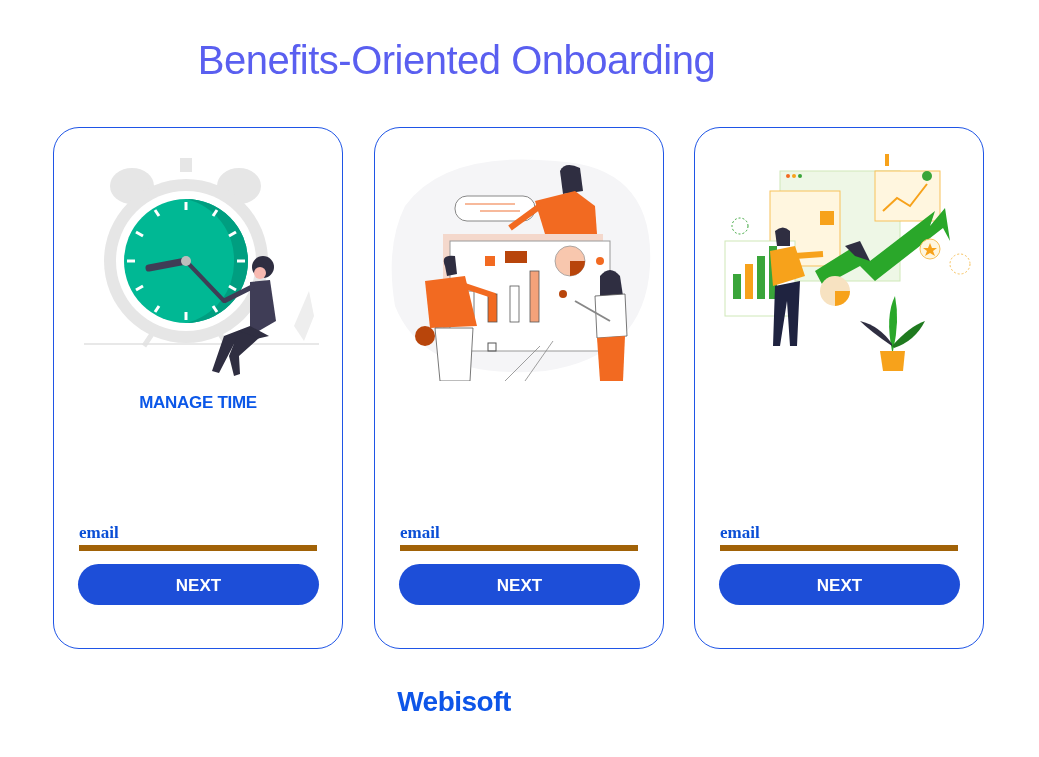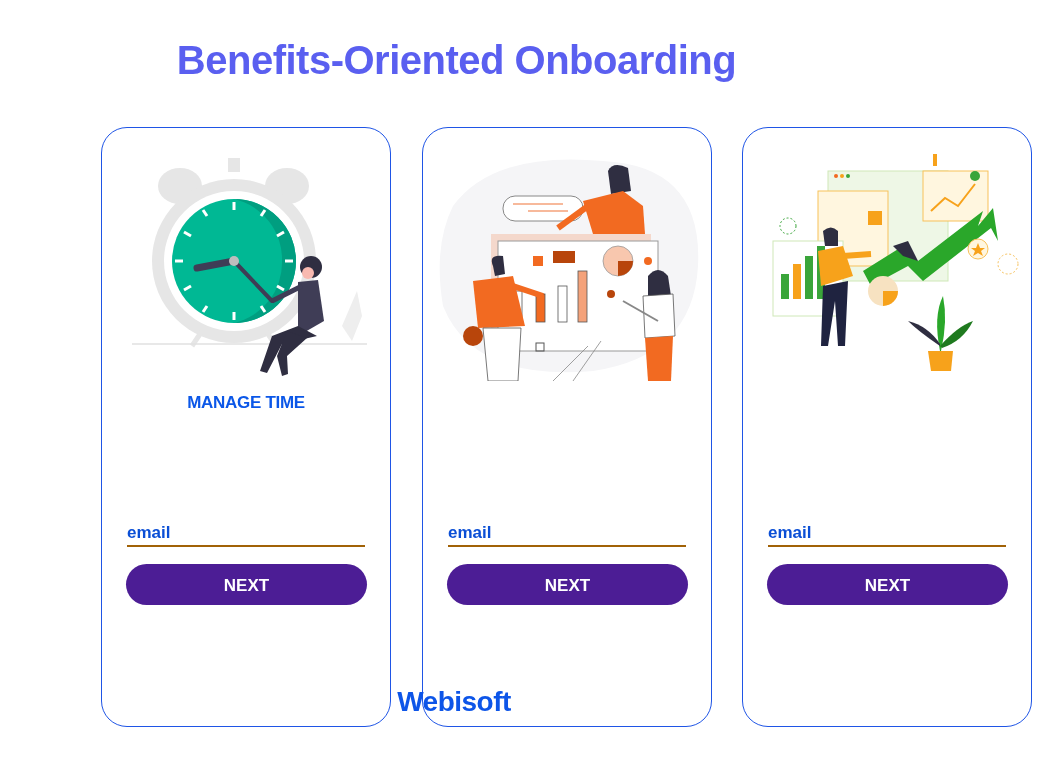--- a/index.html
+++ b/index.html
@@ -1,23 +1,23 @@
 <!DOCTYPE html>
 <html><head>
 <meta charset="utf-8">
 <style>
   html,body{margin:0;padding:0;background:#ffffff;}
   body{width:1039px;height:757px;position:relative;overflow:hidden;font-family:"Liberation Sans",sans-serif;}
-  .title{position:absolute;left:0;top:38px;width:913px;text-align:center;font-size:40px;font-weight:bold;color:#5a5ff0;letter-spacing:-0.5px;}
-  .card{position:absolute;top:127px;width:290px;height:600px;border:1.5px solid #1f55e6;border-radius:26px;box-sizing:border-box;background:#fff;margin-left:48px;}
+  .title{position:absolute;left:0;top:38px;width:913px;text-align:center;font-size:40px;font-weight:normal;color:#5a5ff0;letter-spacing:-0.5px;}
+  .card{position:absolute;top:127px;width:290px;height:522px;border:1.5px solid #1f55e6;border-radius:26px;box-sizing:border-box;background:#fff;}
   .card .illus{position:absolute;left:10px;top:18px;width:268px;height:235px;}
   .card .heading{position:absolute;left:0;top:265px;width:100%;text-align:center;font-size:17px;font-weight:bold;color:#0b57e8;letter-spacing:-0.3px;}
-  .card .email{position:absolute;left:25px;top:393px;width:238px;height:24px;border:none;border-bottom:2px solid #a16207;background:transparent;font-family:Liberation Sans, sans-serif;font-size:17px;font-weight:bold;color:#0b4fd6;padding:0;outline:none;}
+  .card .email{position:absolute;left:25px;top:393px;width:238px;height:24px;border:none;border-bottom:6px solid #a16207;background:transparent;font-family:Liberation Serif, serif;font-size:17px;font-weight:bold;color:#0b4fd6;padding:0;outline:none;}
   .card .email::placeholder{color:#0b4fd6;opacity:1;}
-  .card .next{position:absolute;left:24px;top:436px;width:241px;height:41px;border-radius:21px;background:#4c1d95;color:#fff;border:none;font-family:"Liberation Sans",sans-serif;font-size:17px;font-weight:bold;text-align:center;line-height:41px;cursor:pointer;}
+  .card .next{position:absolute;left:24px;top:436px;width:241px;height:41px;border-radius:21px;background:#1d4ed8;color:#fff;border:none;font-family:"Liberation Sans",sans-serif;font-size:17px;font-weight:bold;text-align:center;line-height:41px;cursor:pointer;}
   .logo{position:absolute;left:0;top:686px;width:908px;text-align:center;font-size:28px;font-weight:bold;color:#0d55e8;letter-spacing:-0.5px;}
 </style>
 </head>
 <body>
 
 <div class="title">Benefits-Oriented Onboarding</div>
 
 <div class="card" style="left:53px;">
   <svg class="illus" viewBox="0 0 268 235">
     <ellipse cx="68" cy="40" rx="22" ry="18" fill="#e6e6e6"></ellipse>

